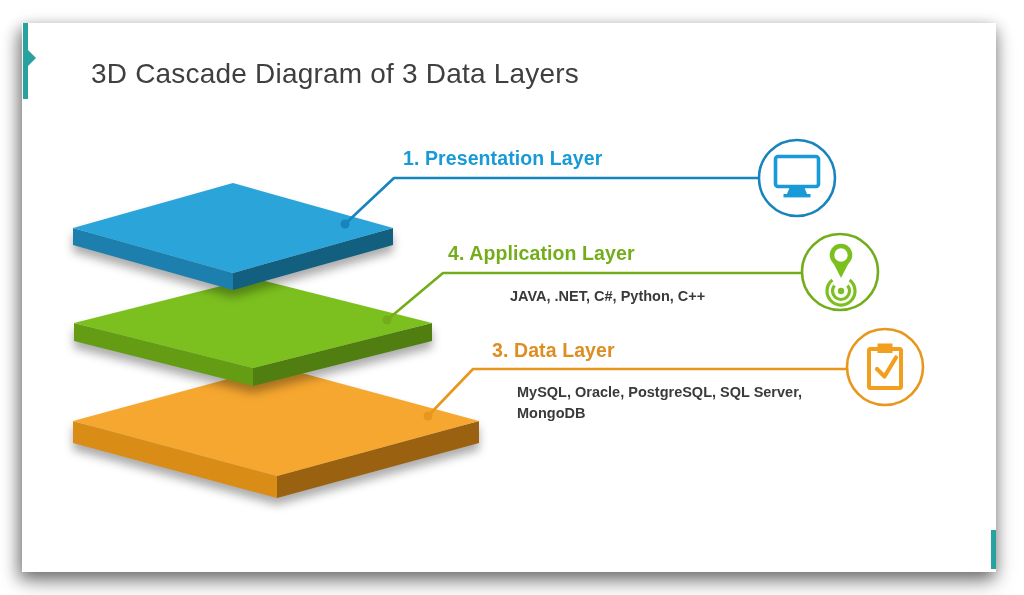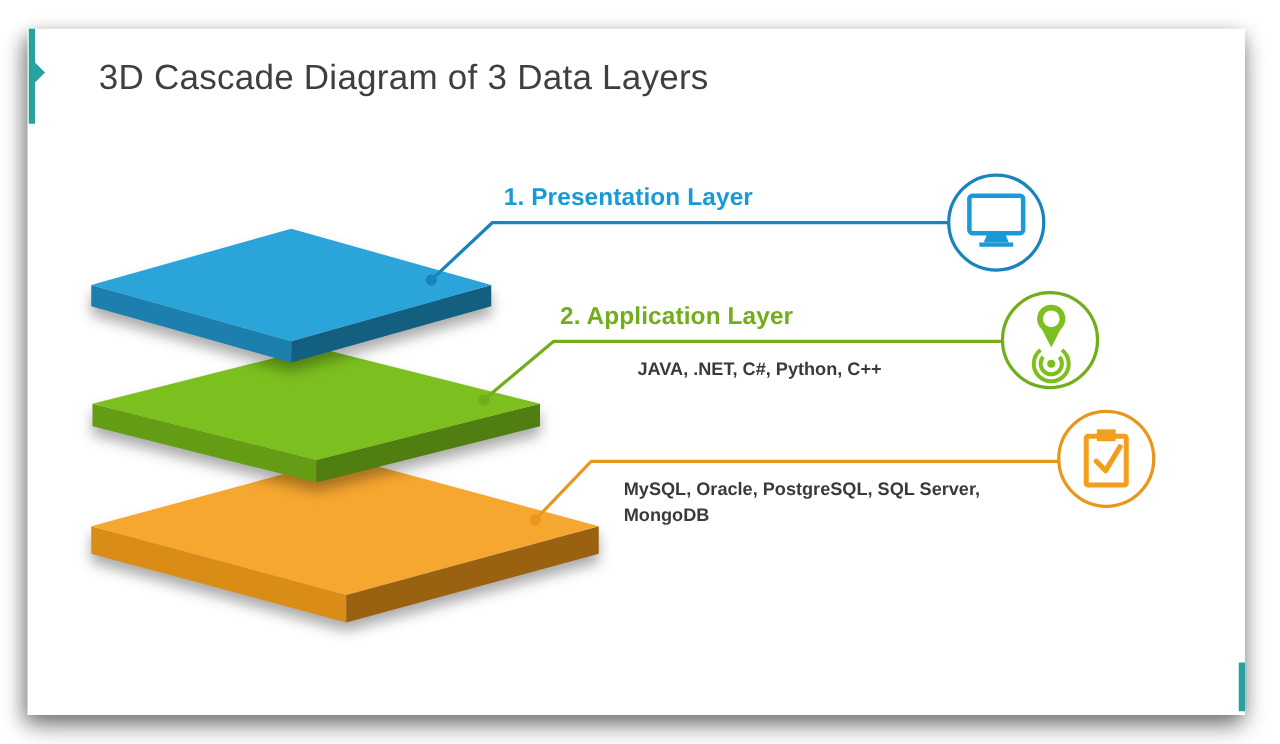--- a/index.html
+++ b/index.html
@@ -4,34 +4,34 @@
 <style>
   html,body{margin:0;padding:0;background:#ffffff;}
   .page{position:relative;width:1024px;height:595px;background:#ffffff;overflow:hidden;
         font-family:"Liberation Sans", sans-serif;}
   .slide{position:absolute;left:22px;top:23px;width:974px;height:549px;background:#ffffff;
          box-shadow:0 4px 14px rgba(0,0,0,0.38), 0 12px 20px rgba(0,0,0,0.22), -8px 8px 14px rgba(0,0,0,0.15);}
   .accent-left{position:absolute;left:23px;top:23px;width:5px;height:76px;background:var(--teal_accent);}
   .accent-left::after{content:'';position:absolute;left:5px;top:27px;width:0;height:0;
          border-left:8px solid var(--teal_accent);border-top:8px solid transparent;border-bottom:8px solid transparent;}
   .accent-right{position:absolute;left:991px;top:530px;width:5px;height:39px;background:var(--teal_accent);}
-  .slide-title{position:absolute;left:75px;top:42px;margin:4px;font-size:28px;font-weight:400;
+  .slide-title{position:absolute;left:75px;top:42px;margin:16px;font-size:28px;font-weight:400;
          color:var(--title_text);letter-spacing:0.2px;}
   .diagram{position:absolute;left:0;top:0;width:1024px;height:595px;}
   .layer-title{position:absolute;font-size:19.5px;font-weight:700;letter-spacing:0.1px;}
   .layer-desc{position:absolute;font-size:14.5px;font-weight:600;color:var(--body_text);line-height:21px;}
   .c-blue{color:var(--blue-title);text-align:right;}
   .c-green{color:var(--green-title);}
   .c-orange{color:var(--orange-title);}
   .t1{left:403px;top:147px;}
   .d1{left:430px;top:190px;}
   .t2{left:448px;top:242px;}
   .d2{left:474px;top:286px;margin-left:36px;}
   .t3{left:492px;top:339px;}
-  .d3{left:499px;top:382px;width:310px;}
+  .d3{left:517px;top:382px;width:310px;}
   
   .f-blue-top{fill:var(--blue-top);} .f-blue-left{fill:var(--blue-left);} .f-blue-right{fill:var(--blue-right);}
   .f-green-top{fill:var(--green-top);} .f-green-left{fill:var(--green-left);} .f-green-right{fill:var(--green-right);}
   .f-orange-top{fill:var(--orange-top);} .f-orange-left{fill:var(--orange-left);} .f-orange-right{fill:var(--orange-right);}
   .conn{fill:none;stroke-width:2.6;stroke-linejoin:round;stroke-linecap:round;}
   .s-blue{stroke:var(--blue-line);} .s-green{stroke:var(--green-line);} .s-orange{stroke:var(--orange-line);}
   .dot-blue{fill:var(--blue-line);} .dot-green{fill:var(--green-line);} .dot-orange{fill:var(--orange-line);}
   .ring{fill:#ffffff;stroke-width:2.6;}
   .ic-stroke-blue{fill:none;stroke:var(--blue-icon);} .ic-fill-blue{fill:var(--blue-icon);}
   .ic-stroke-green{fill:none;stroke:var(--green-icon);} .ic-fill-green{fill:var(--green-icon);}
@@ -95,17 +95,18 @@
 
     <g>
       <rect class="ic-stroke-orange" x="869" y="349" width="32" height="39" rx="1.5" stroke-width="4"></rect>
       <rect class="ic-fill-orange" x="877.5" y="343.5" width="15" height="9.5"></rect>
       <path class="ic-stroke-orange" d="M877,369 L884.5,376.5 L896,357.5" stroke-width="4.2" stroke-linecap="round" stroke-linejoin="round"></path>
     </g>
   </svg>
 
   <div class="layer-title c-blue t1">1. Presentation Layer</div>
 
-  <div class="layer-title c-green t2">2. Application Layer</div>
+  <div class="layer-title c-green t2">4. Application Layer</div>
   <div class="layer-desc d2">JAVA, .NET, C#, Python, C++</div>
 
+  <div class="layer-title c-orange t3">3. Data Layer</div>
   <div class="layer-desc d3">MySQL, Oracle, PostgreSQL, SQL Server, MongoDB</div>
 </div>
 
 </body></html>

